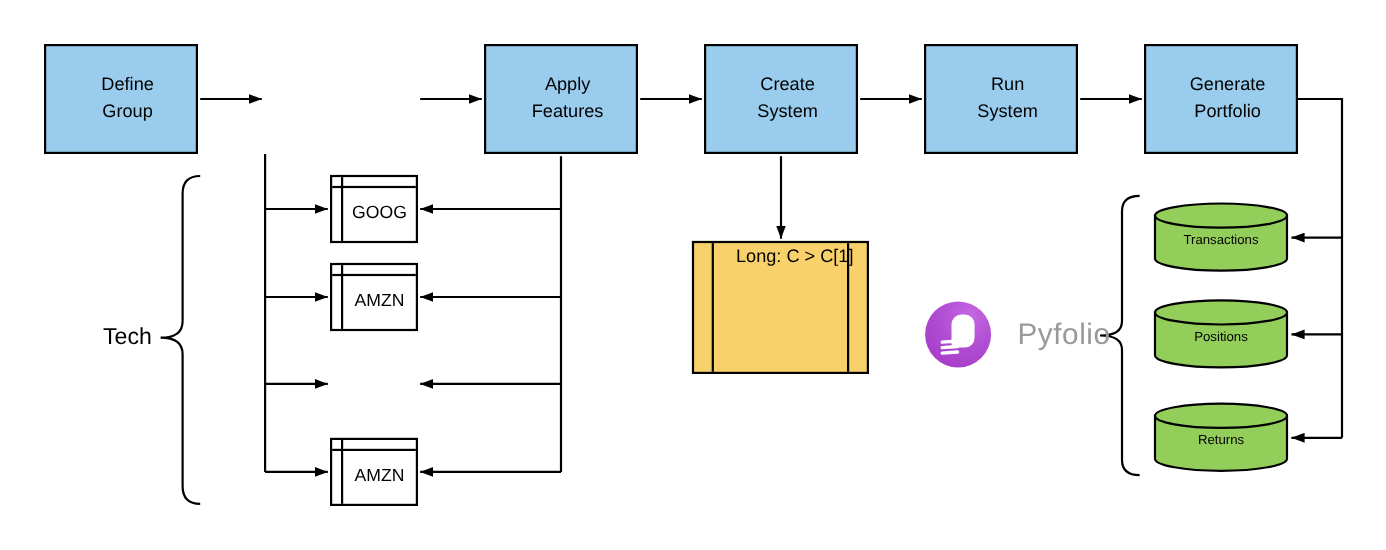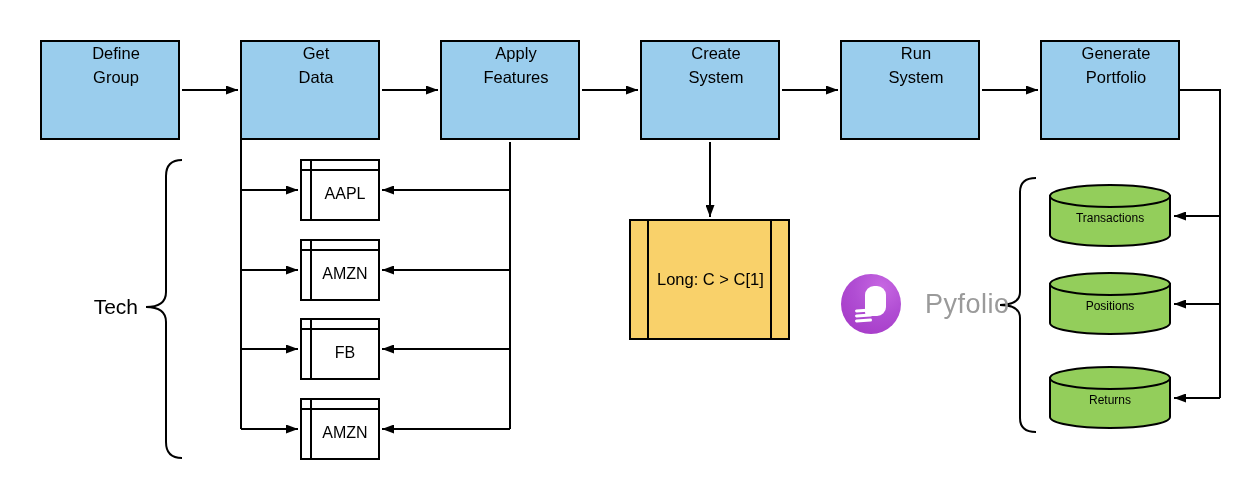--- a/index.html
+++ b/index.html
@@ -21,20 +21,21 @@
   
   .pbox {
     position: absolute;
     top: 40px;
     width: 140px;
     height: 100px;
     box-sizing: border-box;
     background: #9ACDED;
     border: 2px solid #000;
     display: flex;
+    align-items: center;
     justify-content: center;
     padding-left: 12px;
   }
   .pbox span {
     white-space: pre-line;
     text-align: center;
     font-size: 16.5px;
     line-height: 1.45;
   }
 
@@ -85,21 +86,21 @@
   .note {
     position: absolute;
     left: 629px;
     top: 219px;
     width: 161px;
     height: 121px;
     box-sizing: border-box;
     background: #F9D16A;
     border: 2px solid #000;
     display: flex;
-    flex-direction: column;
+    flex-direction: row;
     align-items: flex-start;
     justify-content: center;
     padding-left: 26px;
   }
   .note::before {
     content: "";
     position: absolute;
     left: 16px; top: 0; bottom: 0;
     width: 2px;
     background: #000;
@@ -211,49 +212,42 @@
 
     <path d="M182 160 Q166 160 166 176 L166 292 Q166 307 146 307 Q166 307 166 322 L166 442 Q166 458 182 458" stroke="#000" stroke-width="2" fill="none"></path>
 
     <path d="M1036 178 Q1020 178 1020 192 L1020 292 Q1020 305 1000 305 Q1020 305 1020 318 L1020 418 Q1020 432 1036 432" stroke="#000" stroke-width="2" fill="none"></path>
   </svg>
 
   <div class="pbox" style="left:40px">
       <span>Define
 Group</span>
     </div>
-  <div class="pbox" style="left:240px">
-      <span>Get
-Data</span>
-    </div>
   <div class="pbox" style="left:440px">
       <span>Apply
 Features</span>
     </div>
   <div class="pbox" style="left:640px">
       <span>Create
 System</span>
     </div>
   <div class="pbox" style="left:840px">
       <span>Run
 System</span>
     </div>
   <div class="pbox" style="left:1040px">
       <span>Generate
 Portfolio</span>
     </div>
 
   <div class="ticker" style="top:159px">
-      <span>AAPL</span>
+      <span>GOOG</span>
     </div>
   <div class="ticker" style="top:239px">
       <span>AMZN</span>
-    </div>
-  <div class="ticker" style="top:318px">
-      <span>FB</span>
     </div>
   <div class="ticker" style="top:398px">
       <span>AMZN</span>
     </div>
 
   <div class="group-label">Tech</div>
 
   <div class="note">
     <span>Long: C &gt; C[1]</span>
   </div>

